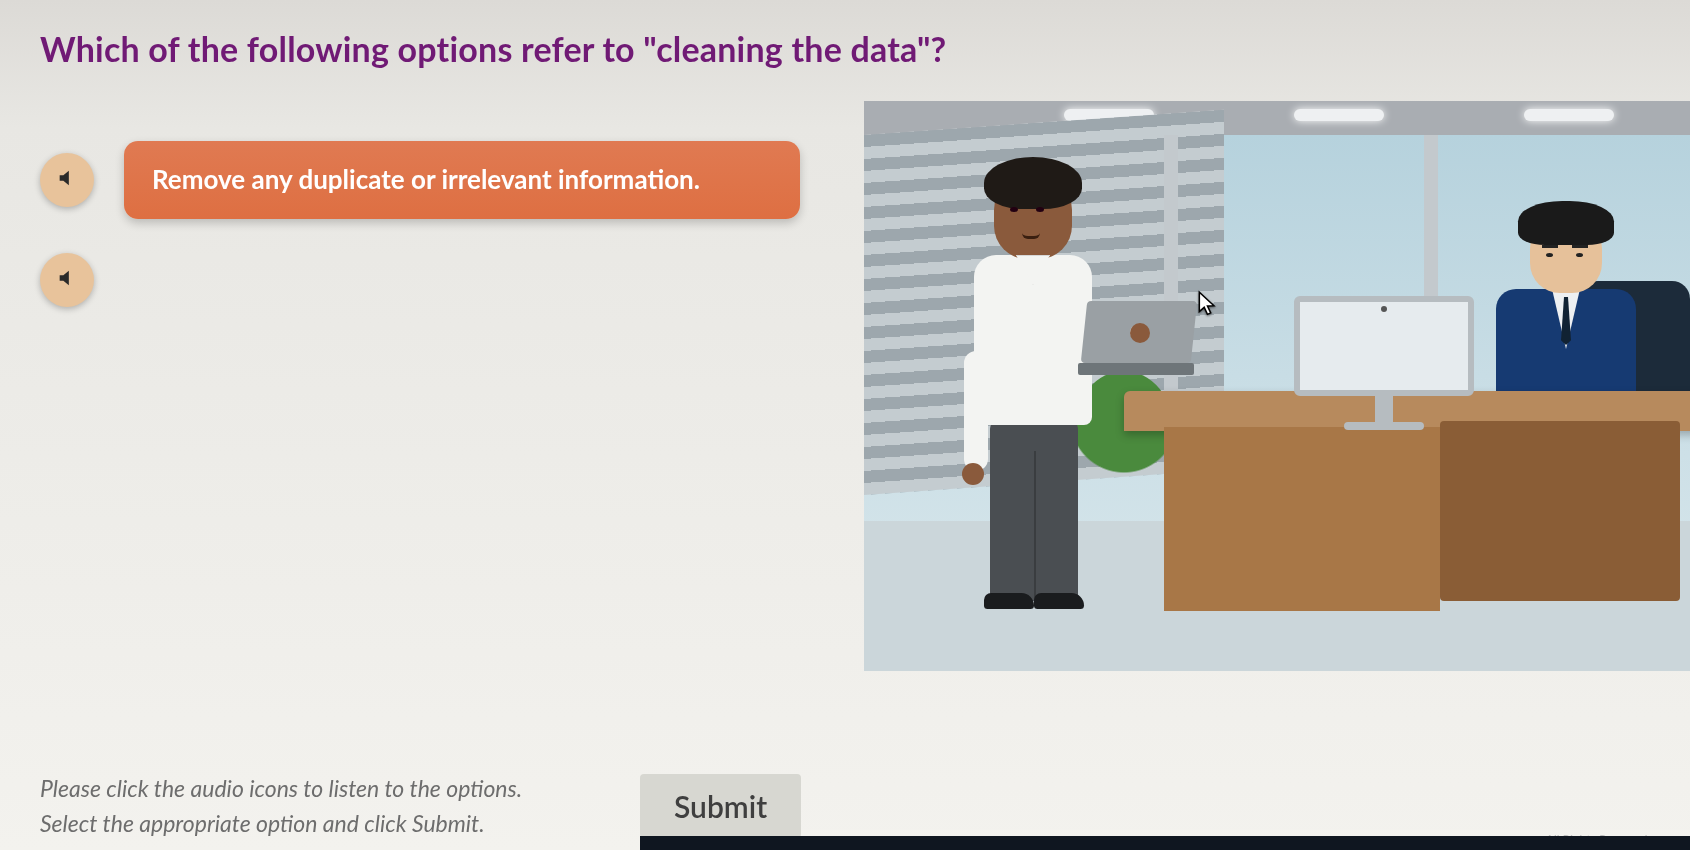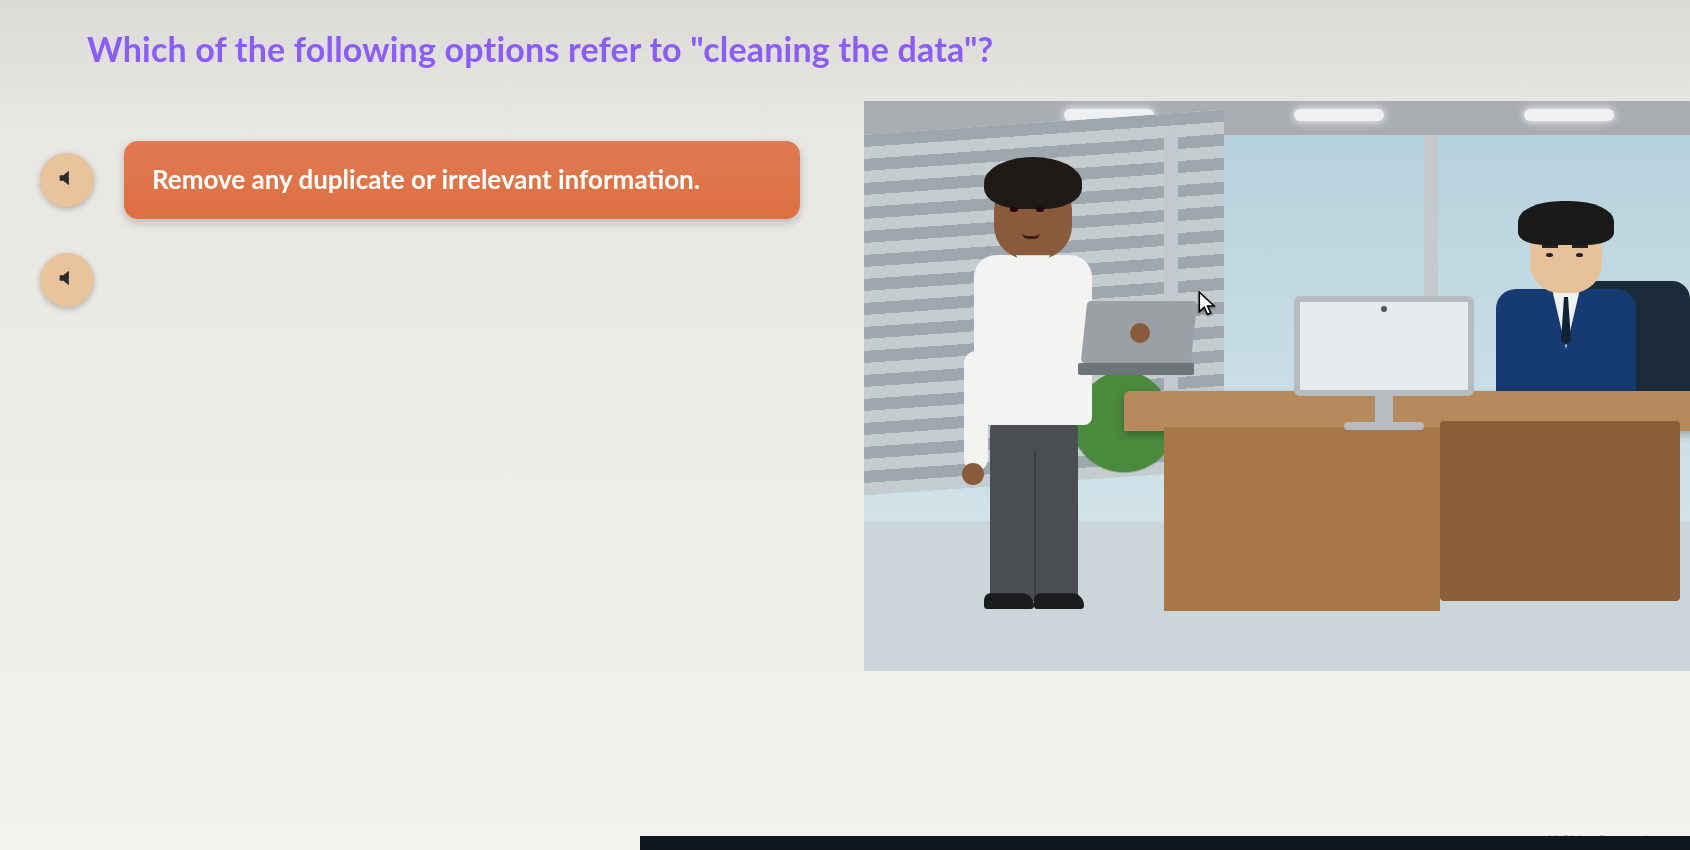--- a/index.html
+++ b/index.html
@@ -7,23 +7,22 @@
   body {
     background: linear-gradient(180deg, #dcdad6 0%, #e8e7e3 15%, #f3f2ee 100%);
     position: relative;
     color: #3f3f3f;
   }
 
   .question-bar {
     padding: 28px 40px 22px 40px;
     font-size: 34px;
     font-weight: 700;
-    color: #8b5cf6;
+    color: #701a75;
     letter-spacing: .2px;
-    margin-left: 47px;
   }
 
   .content {
     display: flex;
     padding: 10px 0 0 0;
     gap: 64px;
   }
 
   .options-col {
     flex: 0 0 800px;
@@ -264,16 +263,21 @@
   </div>
 </div>
 
 <div class="cursor">
   <svg viewBox="0 0 24 24">
       <path fill="#fff" stroke="#000" stroke-width="1.4" d="M4 2l0 18 4.5-4 3 6.5 3-1.3-3-6.4 6-.3z"></path>
     </svg>
 </div>
 
 <div class="footer">
+  <div class="instructions">
+    <div>Please click the audio icons to listen to the options.</div>
+    <div>Select the appropriate option and click Submit.</div>
+  </div>
+  <div class="submit-btn">Submit</div>
 </div>
 
 <div class="rights">All Rights Reserved.</div>
 <div class="bottom-chrome"></div>
 
 </body></html>

